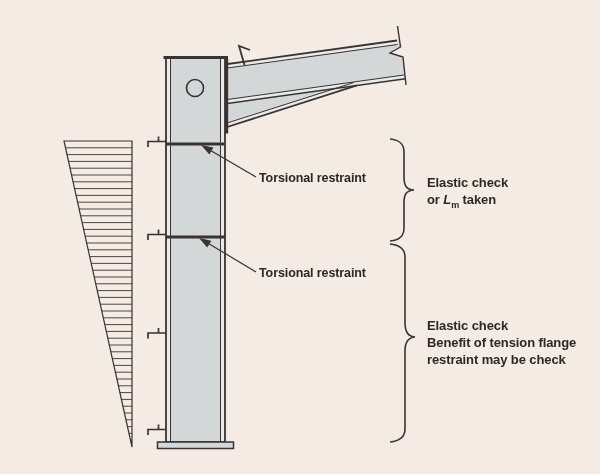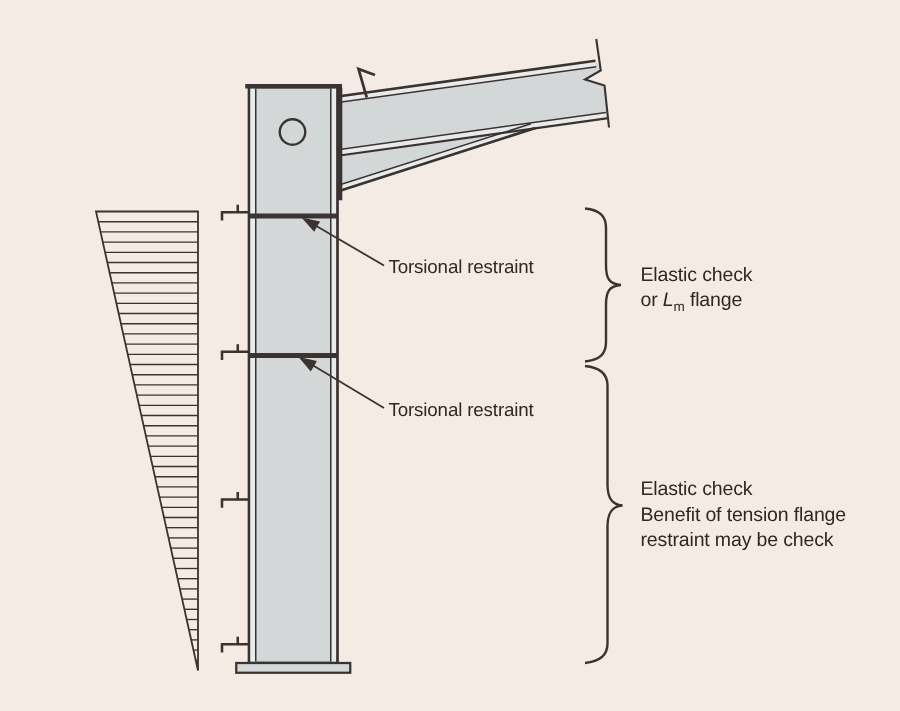--- a/index.html
+++ b/index.html
@@ -1,21 +1,21 @@
 <!DOCTYPE html>
 <html style="--bg: #f4ebe4; --steel: #d3d7d8; --steel-light: #e9ebeb; --line: #3a3331; --text: #2d2824;"><head>
 <meta charset="utf-8">
 <style>
   html,body{margin:0;padding:0;}
   body{
     width:600px;height:474px;overflow:hidden;
     background:var(--bg,#f4ebe4);
     font-family:"Liberation Sans", sans-serif;
   }
-  .figure{position:relative;width:541px;height:474px;background:var(--bg);}
+  .figure{position:relative;width:541px;height:474px;background:var(--bg);font-weight:bold;}
   .figure svg{position:absolute;left:0;top:0;}
   .label{
     position:absolute;color:var(--text,#2d2824);
     font-size:12.5px;letter-spacing:-0.1px;line-height:17px;
   }
   .label .line{white-space:pre;}
   .zone-label{font-size:13px;}
   .zone-label sub{font-size:9px;line-height:0;}
   .zone-label i{font-style:italic;}
 </style>
@@ -132,21 +132,21 @@
                C407.5,337.5 405,342.5 405,351 L405,429 C405,437 400,441 390,442" style="fill:none;stroke:var(--line);stroke-width:1.6"></path>
     </g>
   </svg>
 
   <div class="label" style="left:259px;top:170px;">Torsional restraint</div>
 
   <div class="label" style="left:259px;top:265px;">Torsional restraint</div>
 
   <div class="label zone-label" style="left:427px;top:174px;">
     <div class="line">Elastic check</div>
-    <div class="line"><span>or </span><i>L</i><sub>m</sub><span> flange</span></div>
+    <div class="line"><span>or </span><i>L</i><sub>m</sub><span> taken</span></div>
   </div>
 
   <div class="label zone-label" style="left:427px;top:317px;">
     <div class="line">Elastic check</div>
     <div class="line">Benefit of tension flange</div>
     <div class="line">restraint may be check</div>
   </div>
 </div>
 
 </body></html>

